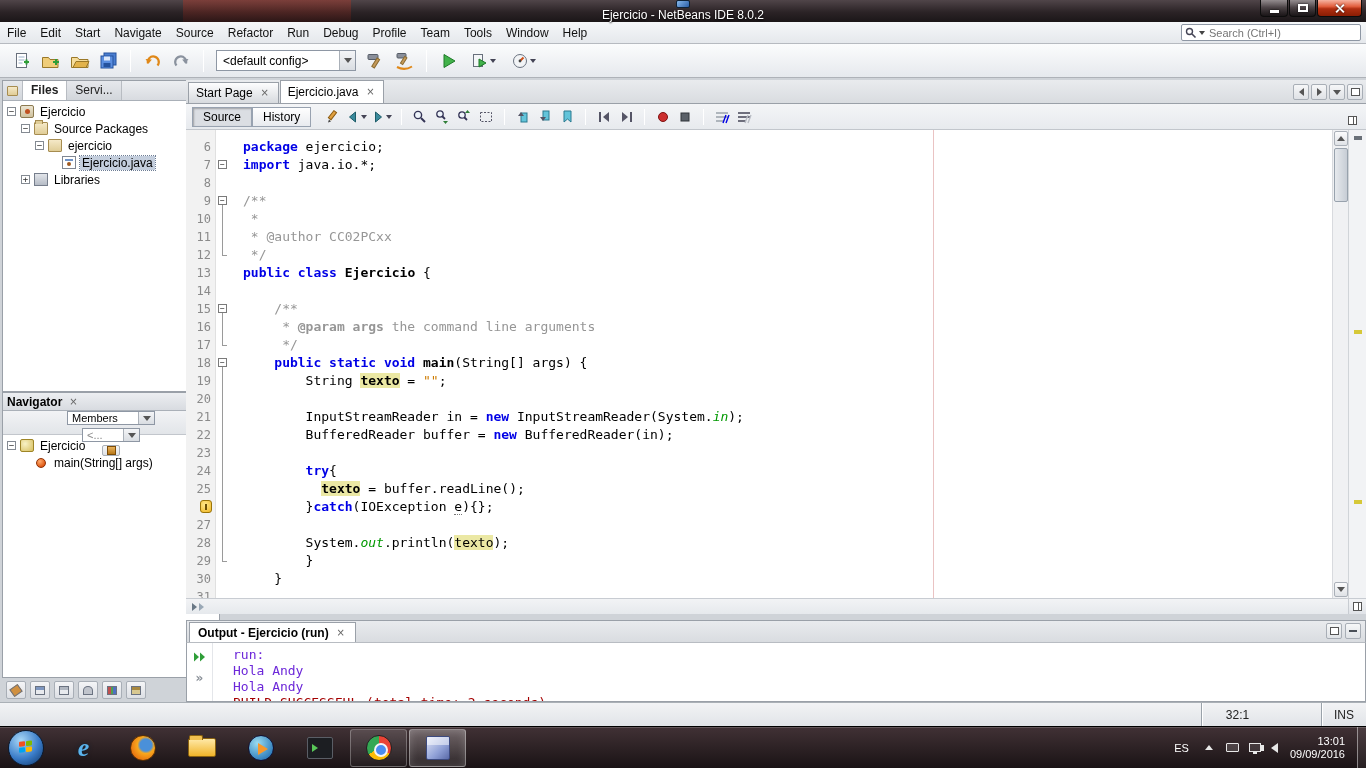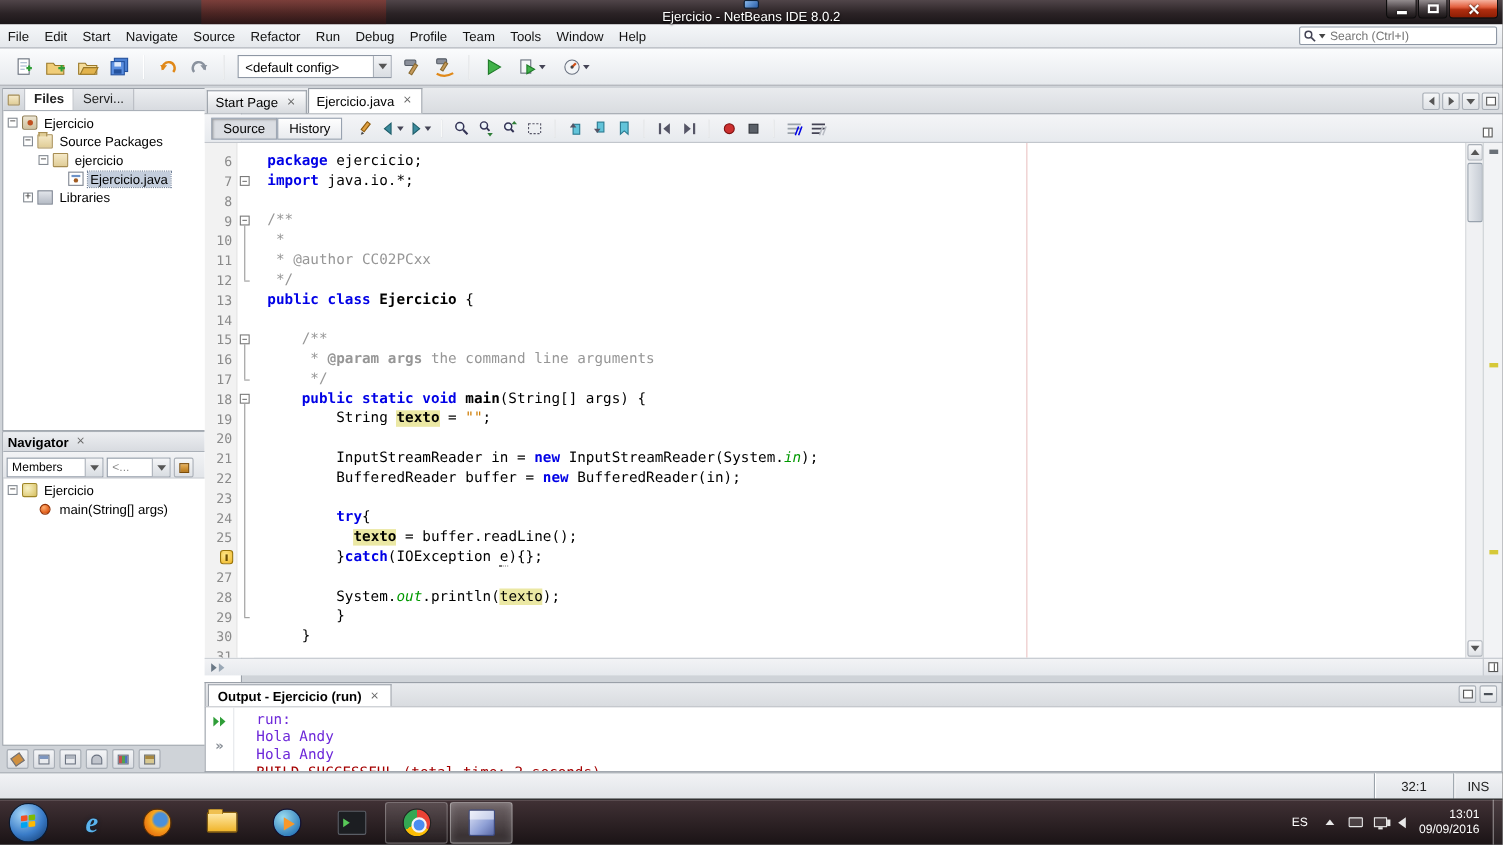--- a/index.html
+++ b/index.html
@@ -98,21 +98,21 @@
   .ticon-libraries { background:linear-gradient(#e2e5ea,#b6bcc6); border:1px solid #767e8c; }
   .ticon-class { background:radial-gradient(circle at 35% 35%,#f8f2c6,#d7bf5e); border:1px solid #9e8526; border-radius:2px; }
   .ticon-method { width:10px; height:10px; margin:0 6px 0 2px; border-radius:50%;
     background:radial-gradient(circle at 35% 30%,#ffac6e,#dd5510 75%); border:1px solid #8f3004; }
 
   .nav-header { height:18px; background:linear-gradient(#eceef1,#d8dbe0); border-bottom:1px solid #aab0b8;
     display:flex; align-items:center; font-size:12px; padding:0 4px; gap:5px; }
   .tab-close { width:12px; height:12px; color:#666; font:10px/11px "DejaVu Sans",sans-serif;
     text-align:center; }
   .nav-toolbar { height:24px; background:linear-gradient(#f2f3f5,#e2e5e9); border-bottom:1px solid #c2c6cc;
-    display:flex; align-items:flex-end; padding:0 3px; gap:3px; }
+    display:flex; align-items:center; padding:0 3px; gap:3px;flex-direction:column; }
   .nav-combo { height:18px; font-size:11px; }
   .nav-combo .combo-label { padding:0 4px; }
   .filter-btn { width:18px; height:18px; border:1px solid #aab0b8; border-radius:2px;
     background:linear-gradient(#f6f7f8,#dfe2e6); display:flex; align-items:center; justify-content:center; }
   .filter-glyph { width:9px; height:9px; background:linear-gradient(#e8b25c,#b87818); border:1px solid #7c4c08; }
 
   .mini-toolbar { position:absolute; left:2px; bottom:0; height:24px; right:1px;
     display:flex; align-items:center; gap:4px; padding-left:4px; }
   .mini-btn { width:20px; height:18px; border:1px solid #a8aeb6; border-radius:2px;
     background:linear-gradient(#f4f5f7,#dcdfe4); display:flex; align-items:center; justify-content:center; }
@@ -225,21 +225,21 @@
   .out-line.status { color:#a40000; }
 
   
   .statusbar { position:absolute; top:702px; left:0; width:100%; height:24px;
     background:linear-gradient(#f2f3f5,#e1e4e8); border-top:1px solid #aab0b6;
     display:flex; align-items:stretch; font-size:12px; color:#222; }
   .sb-spring { flex:1; }
   .sb-cell { border-left:1px solid #9aa2aa; box-shadow:inset 1px 0 0 #fff;
     display:flex; align-items:center; justify-content:center; padding:0 12px; }
   .sb-caret-cell { min-width:72px; }
-  .sb-ins-cell { min-width:42px; }
+  .sb-ins-cell { min-width:42px;margin-left:48px; }
 
   
   .taskbar { position:absolute; top:726px; left:0; width:100%; height:42px;
     background:linear-gradient(rgba(62,46,50,.98),rgba(22,15,17,.98));
     border-top:1px solid #000; box-shadow:inset 0 1px 0 rgba(255,255,255,.18);
     display:flex; align-items:center; }
   .start-orb { width:36px; height:36px; border-radius:50%; margin:0 10px 0 8px;
     background:radial-gradient(circle at 35% 28%,#a8d8f8,#3a7cc8 55%,#123a6e 95%);
     border:1px solid #0a1a30; display:flex; align-items:center; justify-content:center; }
   .flag { width:14px; height:13px; display:grid; grid-template-columns:6px 6px; grid-template-rows:5px 5px;

